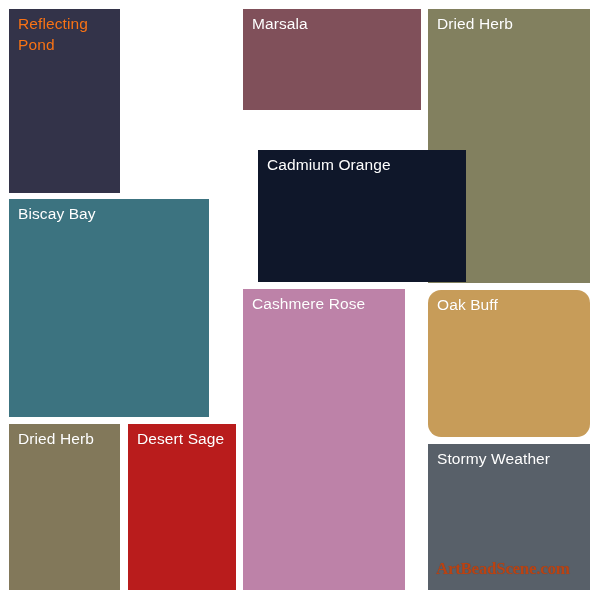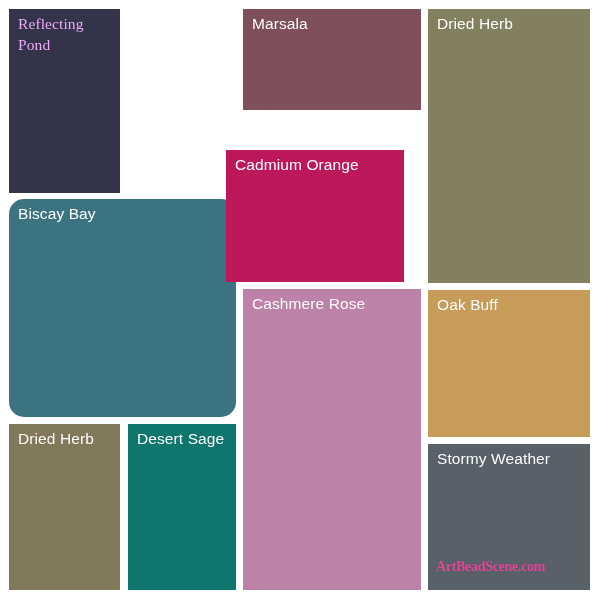--- a/index.html
+++ b/index.html
@@ -32,58 +32,58 @@
     font-family: "Liberation Sans", sans-serif;
     font-size: 15.5px;
     line-height: 21px;
     font-weight: 400;
     letter-spacing: 0.1px;
     white-space: pre-line;
     text-shadow: 0 0 1px rgba(0,0,0,0.10);
   }
   #watermark {
     position: absolute;
-    color: #ec4899;
+    color: #c2410c;
     font-family: "Liberation Serif", serif;
-    font-size: 14px;
+    font-size: 17px;
     font-weight: 700;
     letter-spacing: -0.3px;
     white-space: nowrap;
     opacity: 0.92;
     text-shadow: 0 0 1px rgba(0,0,0,0.25);
   }
 </style>
 </head>
 <body>
 
 <div id="palette-board" style="background: rgb(255, 255, 255);">
     <div class="swatch" style="left: 9px; top: 9px; width: 111px; height: 184px; background: rgb(51, 51, 73);">
-      <div class="swatch-label" style="color: #f0abfc; font-family: Liberation Serif, serif;">Reflecting Pond</div>
+      <div class="swatch-label" style="color: #f97316;">Reflecting Pond</div>
     </div>
     <div class="swatch" style="left: 243px; top: 9px; width: 178px; height: 101px; background: rgb(128, 80, 90);">
       <div class="swatch-label" style="color: rgb(255, 255, 255);">Marsala</div>
     </div>
     <div class="swatch" style="left: 428px; top: 9px; width: 162px; height: 274px; background: rgb(130, 128, 95);">
       <div class="swatch-label" style="color: rgb(255, 255, 255);">Dried Herb</div>
     </div>
-    <div class="swatch" style="left: 9px; top: 199px; width: 227px; height: 218px; background: rgb(60, 115, 128); border-radius: 15px;">
+    <div class="swatch" style="left: 9px; top: 199px; width: 200px; height: 218px; background: rgb(60, 115, 128);">
       <div class="swatch-label" style="color: rgb(255, 255, 255);">Biscay Bay</div>
     </div>
-    <div class="swatch" style="left: 226px; top: 150px; width: 178px; height: 132px; background: #be185d;">
+    <div class="swatch" style="left: 258px; top: 150px; width: 208px; height: 132px; background: #0f172a;">
       <div class="swatch-label" style="color: rgb(255, 255, 255);">Cadmium Orange</div>
     </div>
-    <div class="swatch" style="left: 243px; top: 289px; width: 178px; height: 301px; background: rgb(189, 130, 168);">
+    <div class="swatch" style="left: 243px; top: 289px; width: 162px; height: 301px; background: rgb(189, 130, 168);">
       <div class="swatch-label" style="color: rgb(255, 255, 255);">Cashmere Rose</div>
     </div>
-    <div class="swatch" style="left: 428px; top: 290px; width: 162px; height: 147px; background: rgb(199, 156, 89);">
+    <div class="swatch" style="left: 428px; top: 290px; width: 162px; height: 147px; background: rgb(199, 156, 89); border-radius: 13px;">
       <div class="swatch-label" style="color: rgb(255, 255, 255);">Oak Buff</div>
     </div>
     <div class="swatch" style="left: 9px; top: 424px; width: 111px; height: 166px; background: rgb(130, 120, 90);">
       <div class="swatch-label" style="color: rgb(255, 255, 255);">Dried Herb</div>
     </div>
-    <div class="swatch" style="left: 128px; top: 424px; width: 108px; height: 166px; background: #0f766e;">
+    <div class="swatch" style="left: 128px; top: 424px; width: 108px; height: 166px; background: #b91c1c;">
       <div class="swatch-label" style="color: rgb(255, 255, 255);">Desert Sage</div>
     </div>
     <div class="swatch" style="left: 428px; top: 444px; width: 162px; height: 146px; background: rgb(88, 96, 105); padding-left: 44px;">
       <div class="swatch-label" style="color: rgb(255, 255, 255);">Stormy Weather</div>
     </div>
     <div id="watermark" style="left: 436px; top: 559px;">ArtBeadScene.com</div>
   </div>
 
 </body></html>

